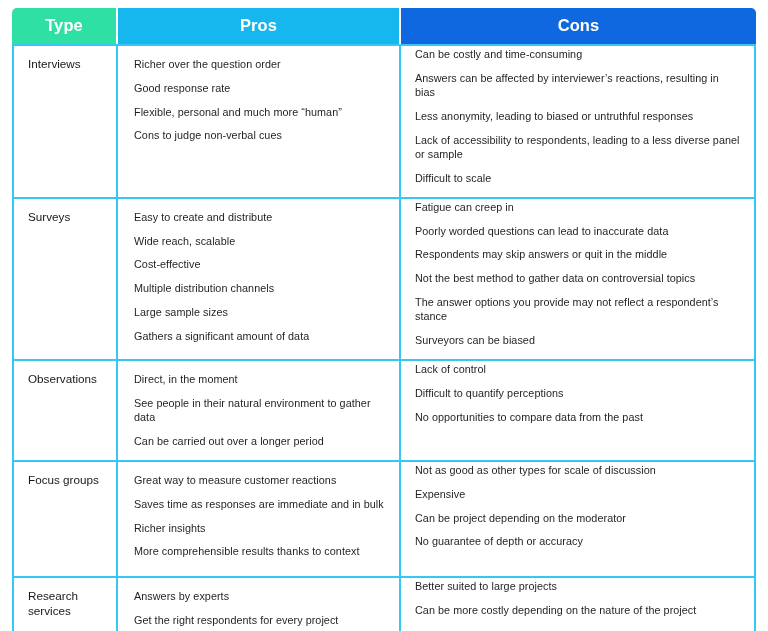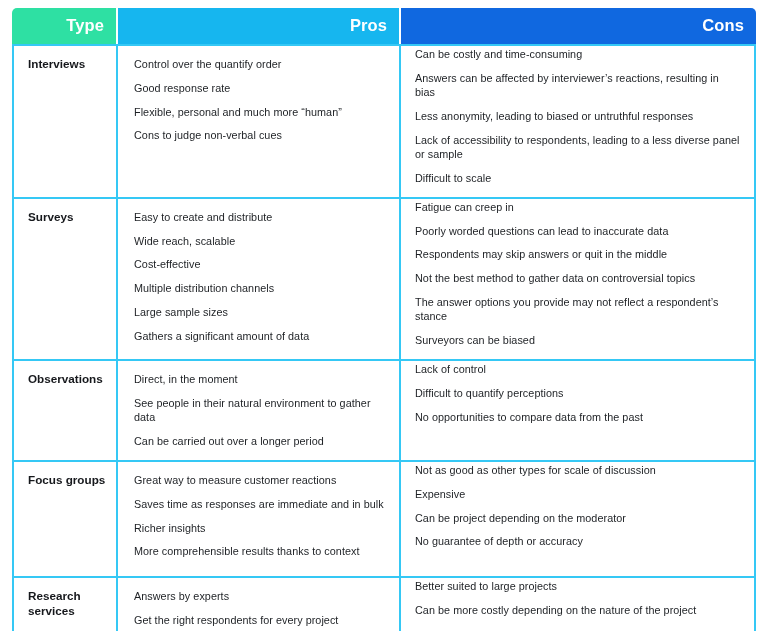--- a/index.html
+++ b/index.html
@@ -31,21 +31,21 @@
   }
 
   
   col.col-type { width: 106px; }
   col.col-pros { width: 283px; }
   col.col-cons { width: 355px; }
 
   
   thead th {
     padding: 7px 12px 9px 12px;
-    text-align: right;
+    text-align: center;
     vertical-align: middle;
     font-size: 16.5px;
     font-weight: bold;
     letter-spacing: 0.1px;
     color: #ffffff;
     height: 20px;
     border: 0;
   }
   th.h-type {
     background: var(--c-type);
@@ -66,21 +66,21 @@
     vertical-align: top;
     border-top: 2px solid var(--c-line);
     border-right: 2px solid var(--c-line);
     background: #ffffff;
     padding: 0;
   }
   tbody td.c-type {
     border-left: 2px solid var(--c-line);
     padding: 11px 10px 24px 14px;
     font-size: 11.7px;
-    font-weight: bold;
+    font-weight: normal;
     line-height: 1.26;
     color: #16181c;
   }
   tbody td.c-pros {
     padding: 11px 14px 12px 16px;
   }
   tbody td.c-cons {
     padding: 1px 14px 12px 14px;
     margin-left: 47px;
   }
@@ -135,21 +135,21 @@
         <th class="h-type">Type</th>
         <th class="h-pros">Pros</th>
         <th class="h-cons">Cons</th>
       </tr>
     </thead>
     <tbody id="table-body">
         <tr data-row="0">
           <td class="c-type">Interviews</td>
           <td class="c-pros">
             <ul class="items">
-              <li>Control over the quantify order</li>
+              <li>Richer over the question order</li>
               <li>Good response rate</li>
               <li>Flexible, personal and much more “human”</li>
               <li>Cons to judge non-verbal cues</li>
             </ul>
           </td>
           <td class="c-cons">
             <ul class="items">
               <li>Can be costly and time-consuming</li>
               <li>Answers can be affected by interviewer’s reactions, resulting in bias</li>
               <li>Less anonymity, leading to biased or untruthful responses</li>

